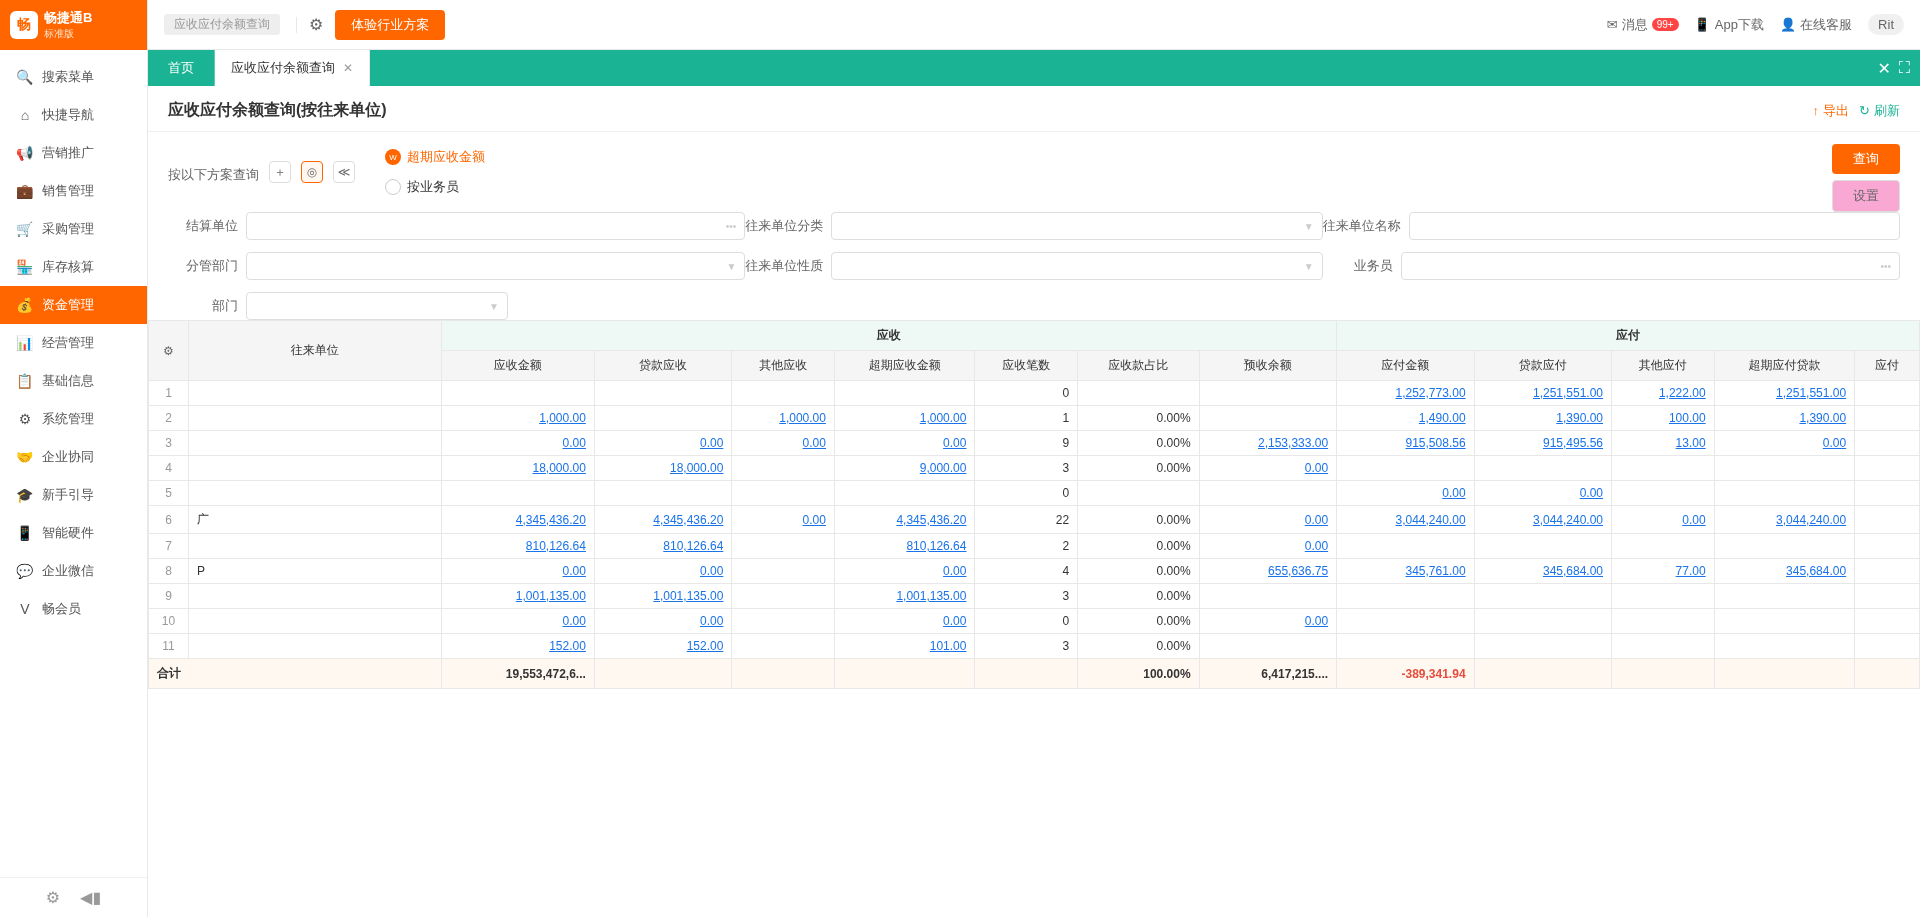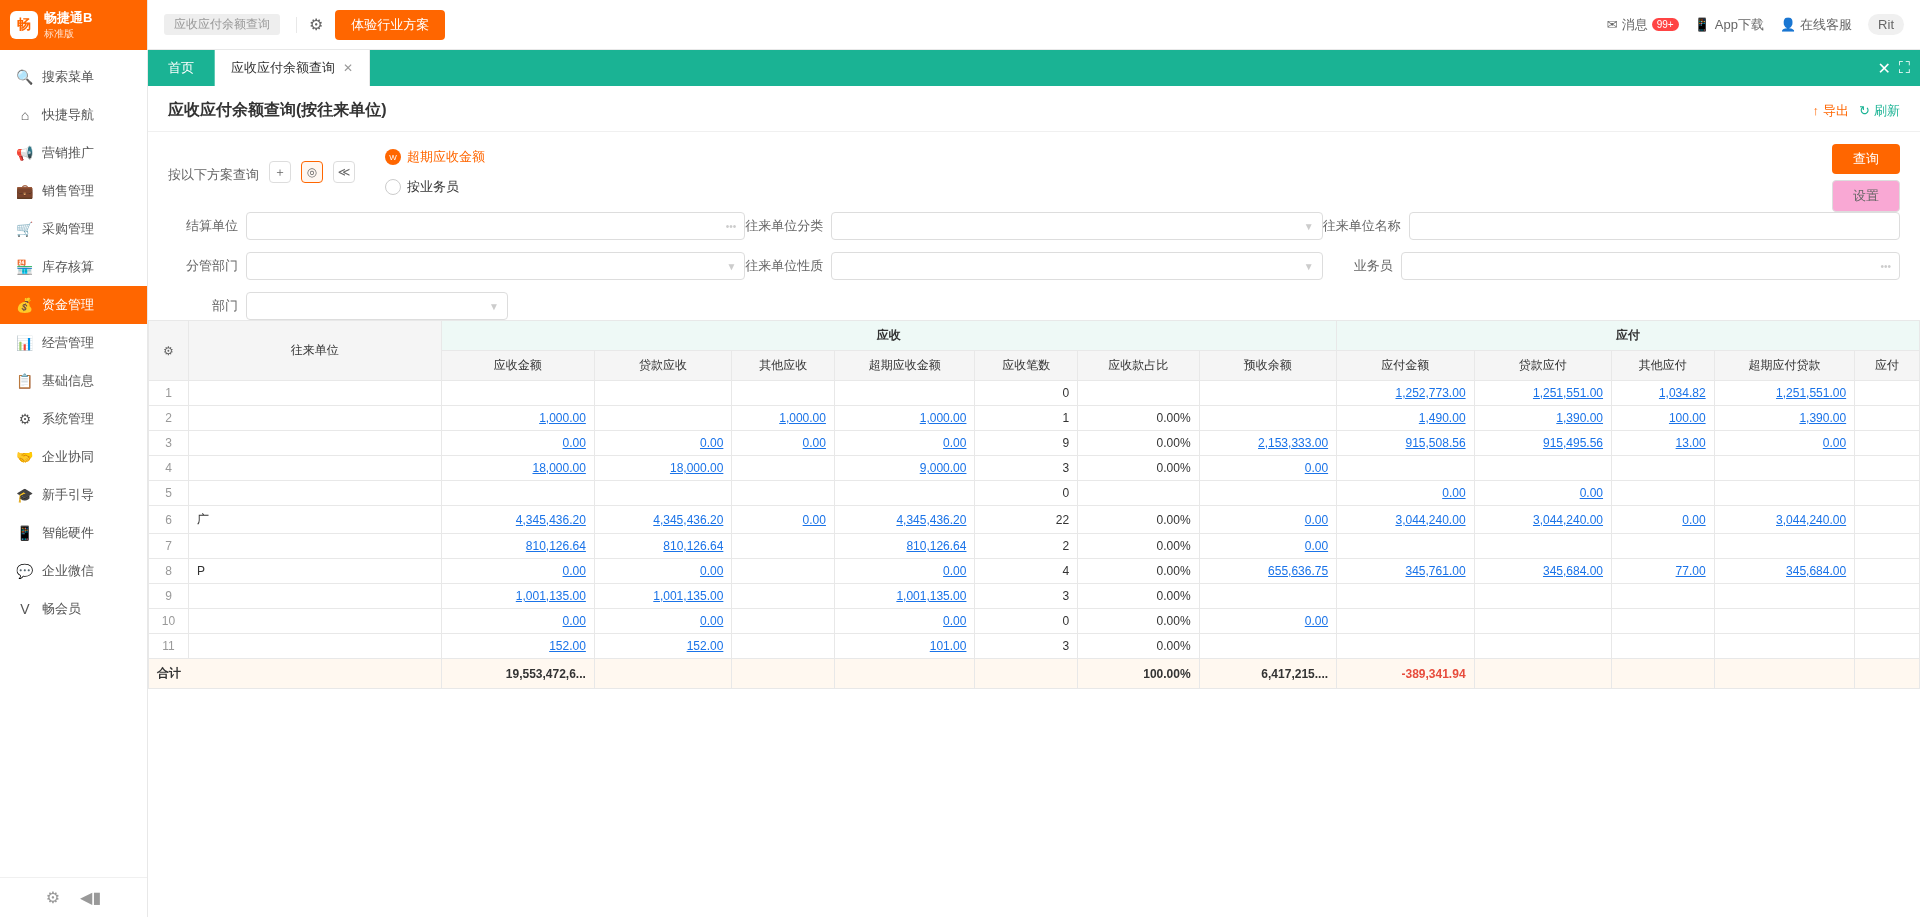--- a/index.html
+++ b/index.html
@@ -389,21 +389,21 @@
               <td></td>
               <td></td>
               <td></td>
               <td></td>
               <td></td>
               <td>0</td>
               <td></td>
               <td></td>
               <td><span class="td-link">1,252,773.00</span></td>
               <td><span class="td-link">1,251,551.00</span></td>
-              <td><span class="td-link">1,034.82</span></td>
+              <td><span class="td-link">1,222.00</span></td>
               <td><span class="td-link">1,251,551.00</span></td>
               <td></td>
             </tr>
             <tr>
               <td>2</td>
               <td></td>
               <td><span class="td-link">1,000.00</span></td>
               <td></td>
               <td><span class="td-link">1,000.00</span></td>
               <td><span class="td-link">1,000.00</span></td>

